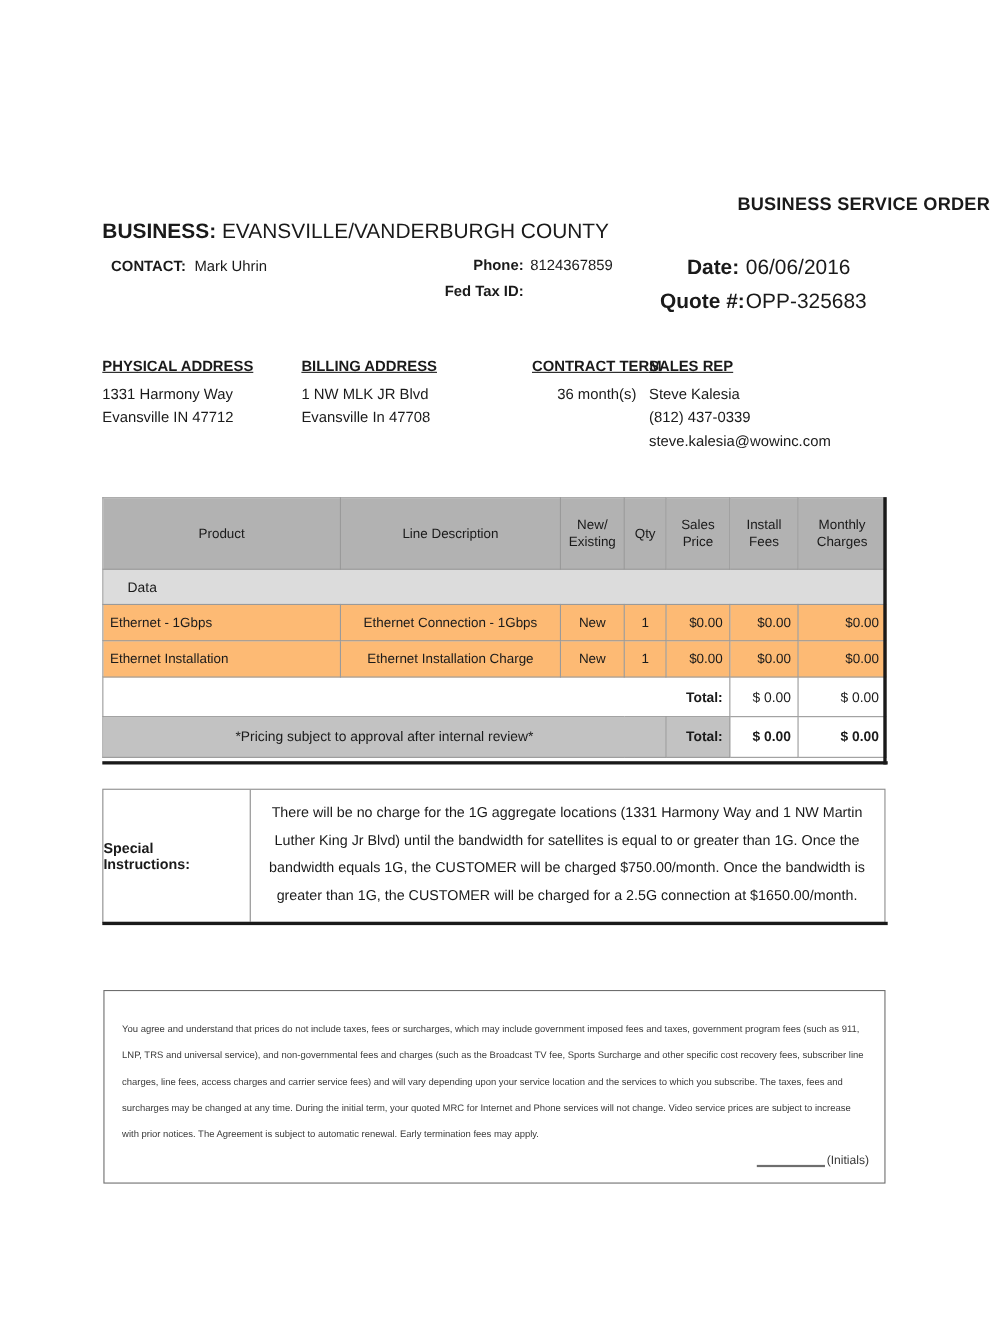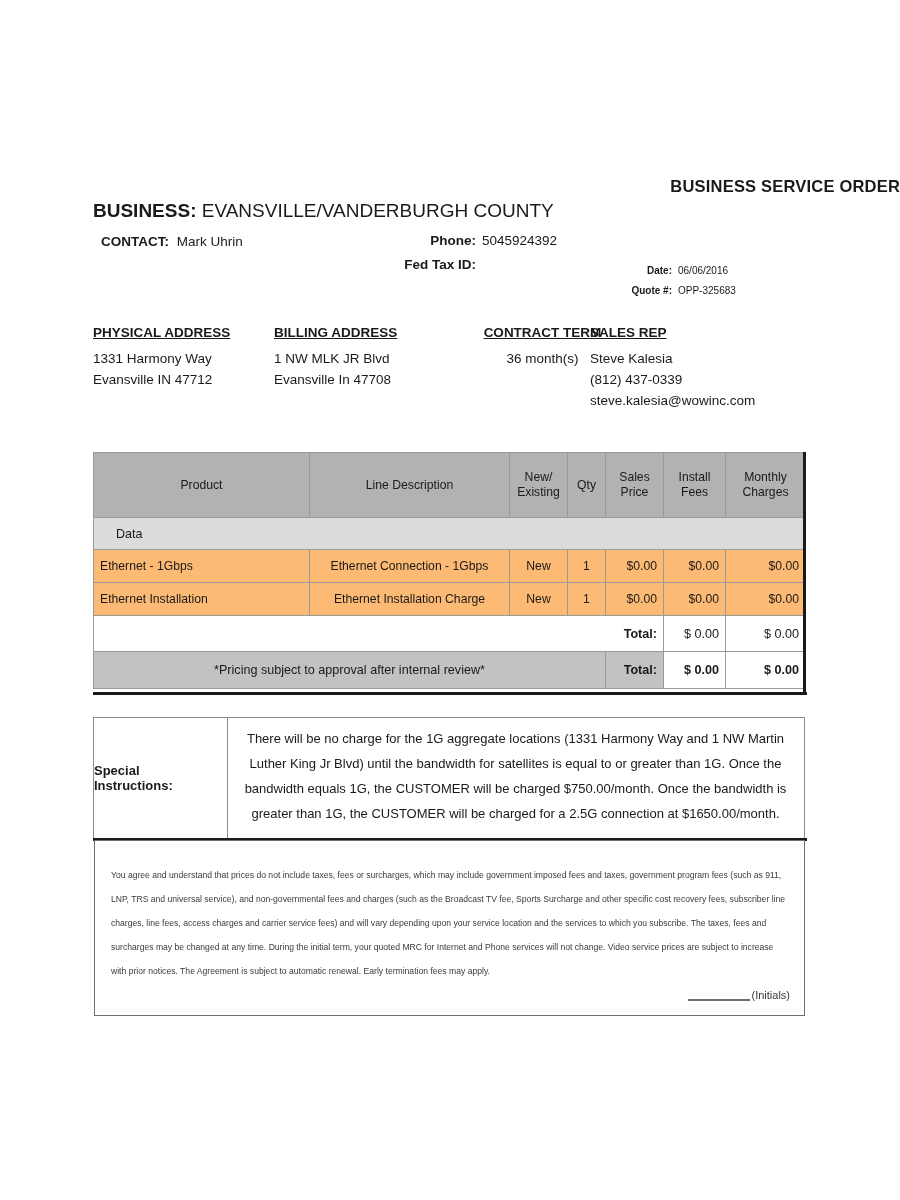--- a/index.html
+++ b/index.html
@@ -56,22 +56,21 @@
   .midcol {
     position: absolute;
     left: 390px; top: 233px;
     width: 200px;
     font-size: 13.5px;
   }
   .rightcol {
     position: absolute;
     left: 600px; top: 233px;
     width: 200px;
-    font-size: 10px;
-    margin-top: 32px;
+    font-size: 19px;
   }
   .kv {
     display: flex;
     align-items: baseline;
     margin-bottom: 9px;
     white-space: nowrap;
   }
   .kv .k {
     font-weight: bold;
     text-align: right;
@@ -233,21 +232,21 @@
     position: absolute;
     left: 93px; top: 838px;
     width: 714px;
     height: 3px;
     background: #1a1a1a;
   }
 
   
   .terms-box {
     position: absolute;
-    left: 94px; top: 840px;
+    left: 94px; top: 900px;
     width: 711px;
     height: 176px;
     border: 1px solid #6e6e6e;
     box-sizing: border-box;
     padding: 22px 16px 0 16px;
   }
   .terms-text {
     font-size: 8.6px;
     line-height: 24px;
     color: #3a3a3a;
@@ -283,21 +282,21 @@
   </div>
 
   <div class="contact-line">
     <span class="lbl">CONTACT:</span>
     <span class="val">Mark Uhrin</span>
   </div>
 
   <div class="midcol">
     <div class="kv">
       <span class="k">Phone:</span>
-      <span class="v">5045924392</span>
+      <span class="v">8124367859</span>
     </div>
     <div class="kv">
       <span class="k">Fed Tax ID:</span>
       <span class="v"></span>
     </div>
   </div>
 
   <div class="rightcol">
     <div class="kv">
       <span class="k">Date:</span>

